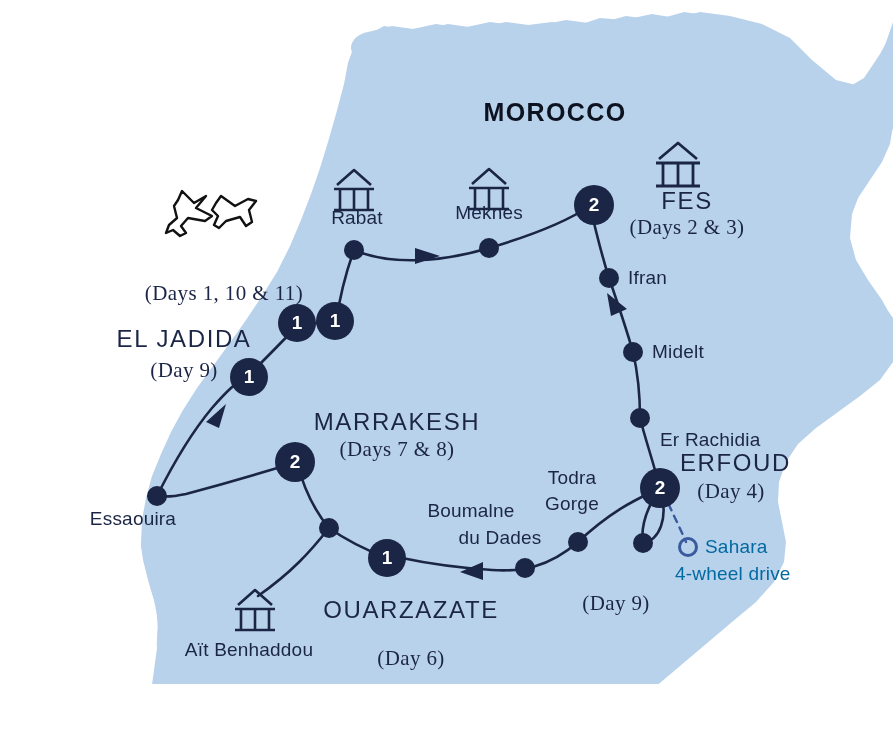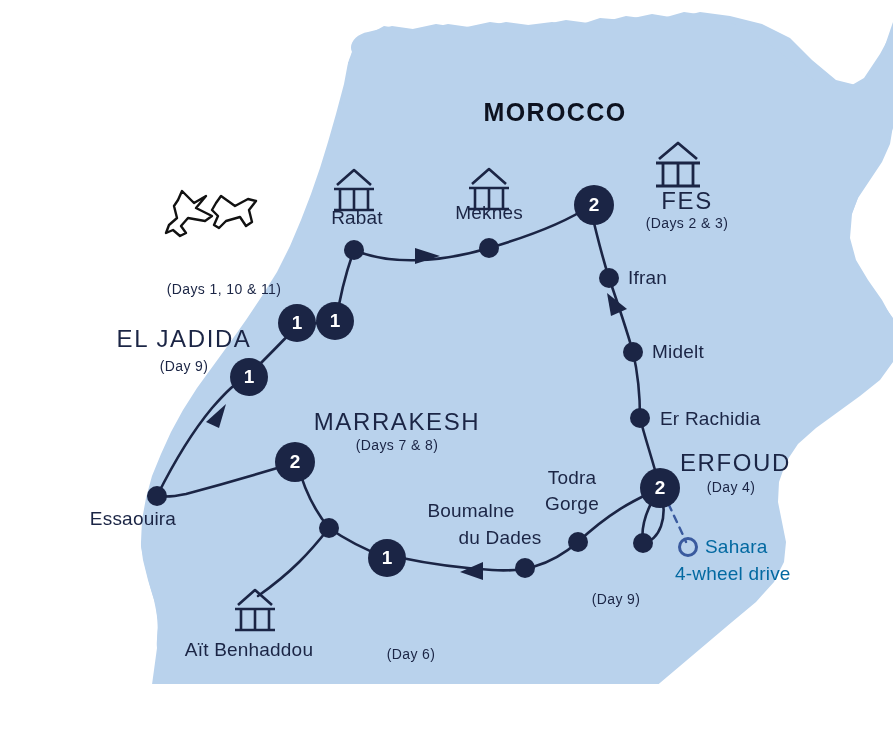--- a/index.html
+++ b/index.html
@@ -9,21 +9,21 @@
     background:#ffffff;
     overflow:hidden;
     font-family:"Liberation Sans","DejaVu Sans",sans-serif;
   }
   #map-svg{position:absolute;left:0;top:0;width:893px;height:750px;}
 
   .lbl{position:absolute;white-space:nowrap;color:#1b2545;}
   .lbl-major{
     font-size:24px;letter-spacing:1.6px;font-weight:400;
   }
-  .lbl-days{font-size:14px;letter-spacing:0.4px;}
+  .lbl-days{font-size:21px;letter-spacing:0.4px;font-family:Liberation Serif, serif;}
   .lbl-minor{font-size:19px;letter-spacing:0.2px;}
   .lbl-country{
     font-size:25px;font-weight:700;letter-spacing:1.4px;color:#0d1220;
   }
   .lbl-sahara{font-size:19px;letter-spacing:0.2px;color:#0369a1;}
   .ctr{transform:translateX(-50%);}
 
   .badge-num{
     position:absolute;
     color:#ffffff;font-size:19px;font-weight:700;
@@ -218,38 +218,39 @@
   <div class="lbl lbl-days ctr" style="left:184px;top:358px;">(Day 9)</div>
 
   <div class="lbl lbl-minor ctr" style="left:357px;top:207px;">Rabat</div>
   <div class="lbl lbl-minor ctr" style="left:489px;top:202px;">Meknes</div>
 
   <div class="lbl lbl-major ctr" style="left:687px;top:187px;">FES</div>
   <div class="lbl lbl-days ctr" style="left:687px;top:215px;">(Days 2 &amp; 3)</div>
 
   <div class="lbl lbl-minor" style="left:628px;top:267px;">Ifran</div>
   <div class="lbl lbl-minor" style="left:652px;top:341px;">Midelt</div>
-  <div class="lbl lbl-minor" style="left:660px;top:408px;">Er Rachidia</div>
+  <div class="lbl lbl-minor" style="left:660px;top:429px;">Er Rachidia</div>
 
   <div class="lbl lbl-major" style="left:680px;top:449px;">ERFOUD</div>
   <div class="lbl lbl-days ctr" style="left:731px;top:479px;">(Day 4)</div>
 
   <div class="lbl lbl-days ctr" style="left:616px;top:591px;">(Day 9)</div>
 
   <div class="lbl lbl-minor ctr" style="left:572px;top:467px;">Todra</div>
   <div class="lbl lbl-minor ctr" style="left:572px;top:493px;">Gorge</div>
 
   <div class="lbl lbl-minor ctr" style="left:471px;top:500px;">Boumalne</div>
   <div class="lbl lbl-minor ctr" style="left:471px;top:527px;margin-left:29px;">du Dades</div>
 
   <div class="lbl lbl-major ctr" style="left:397px;top:408px;">MARRAKESH</div>
   <div class="lbl lbl-days ctr" style="left:397px;top:437px;">(Days 7 &amp; 8)</div>
 
   <div class="lbl lbl-minor ctr" style="left:133px;top:508px;">Essaouira</div>
 
+  <div class="lbl lbl-major ctr" style="left:411px;top:596px;">OUARZAZATE</div>
   <div class="lbl lbl-days ctr" style="left:411px;top:646px;">(Day 6)</div>
 
   <div class="lbl lbl-minor ctr" style="left:249px;top:629px;margin-top:10px;">Aït Benhaddou</div>
 
   <div class="lbl lbl-sahara" style="left:705px;top:536px;">Sahara</div>
   <div class="lbl lbl-sahara" style="left:675px;top:563px;">4-wheel drive</div>
 
   <div class="badge-num" style="left:297px;top:323px;">1</div>
   <div class="badge-num" style="left:335px;top:321px;">1</div>
   <div class="badge-num" style="left:249px;top:377px;">1</div>

